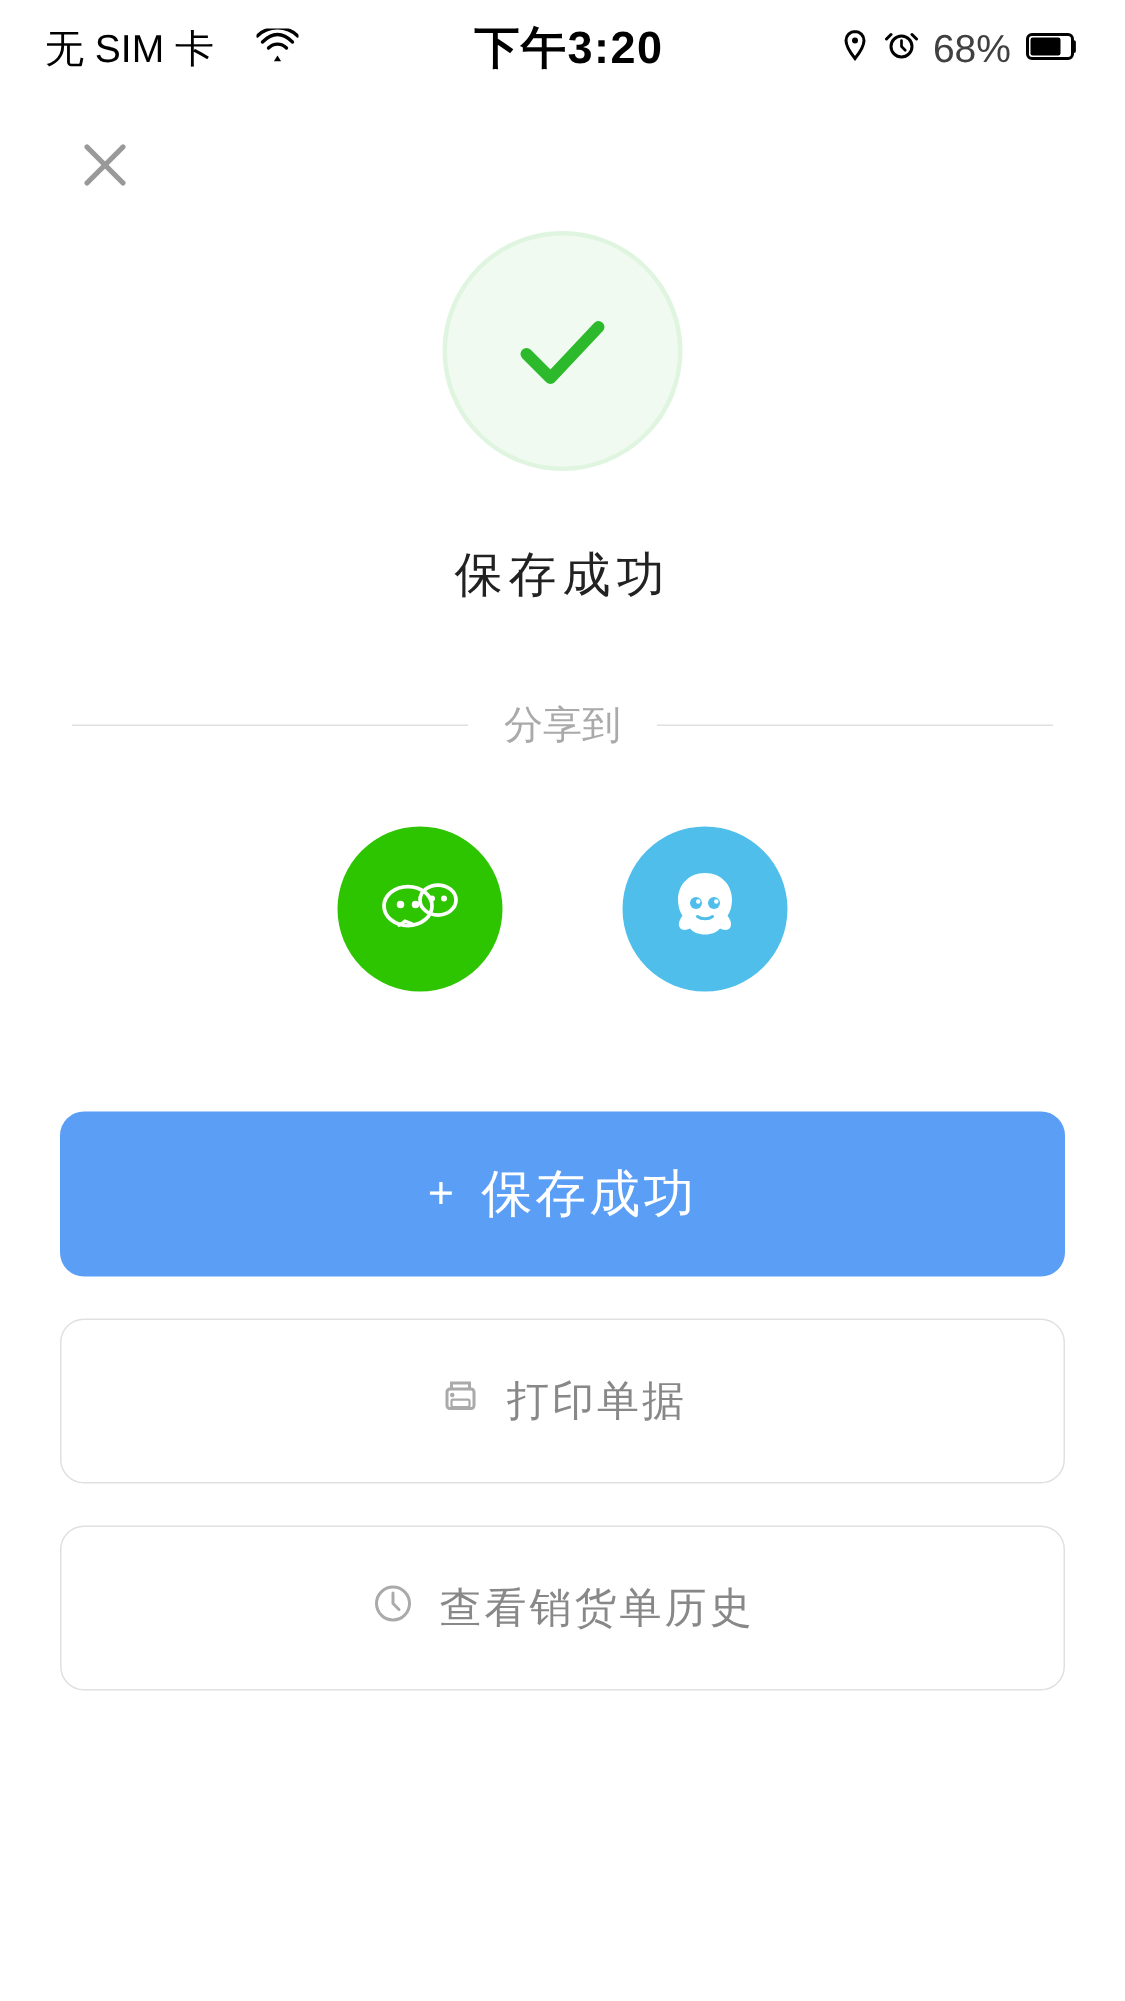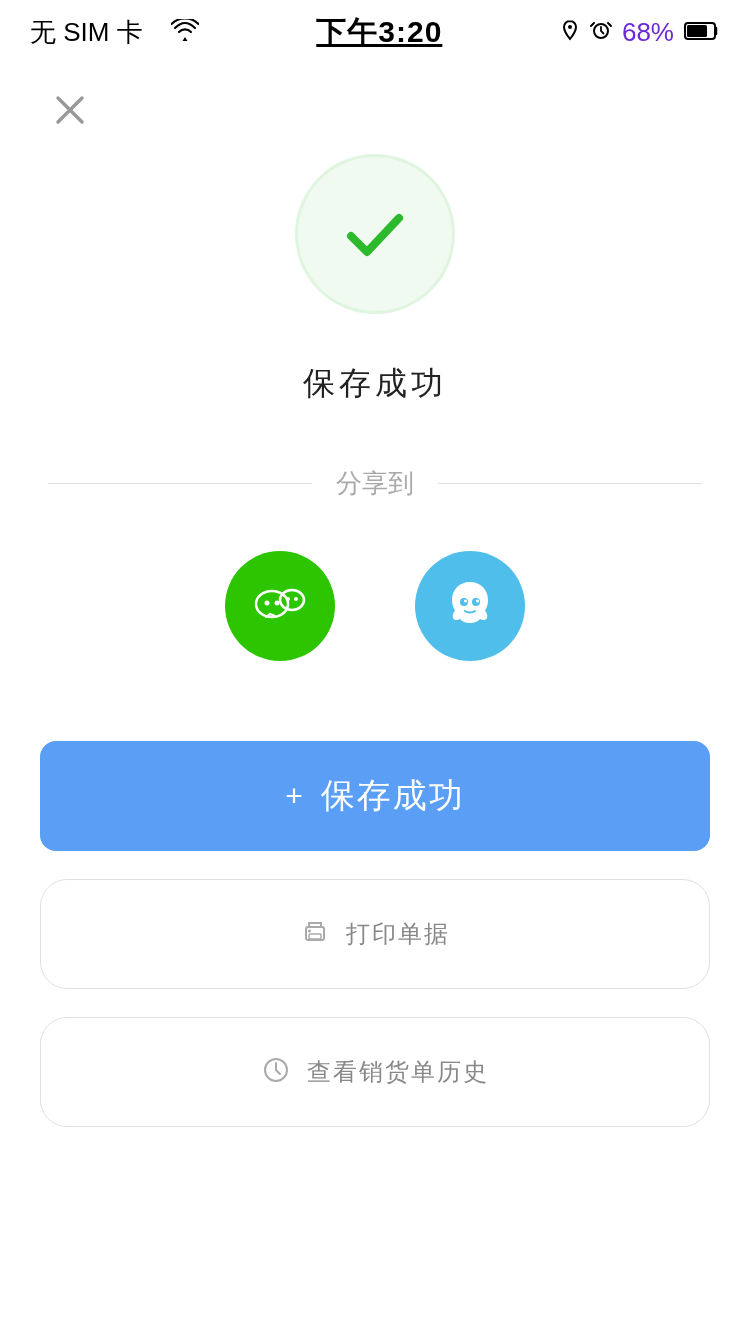--- a/index.html
+++ b/index.html
@@ -36,29 +36,28 @@
       font-size: 26px;
       color: #000;
       font-weight: 500;
     }
 
     .status-center {
       font-size: 30px;
       font-weight: 600;
       color: #000;
       letter-spacing: 1px;
-      text-decoration: underline;
     }
 
     .status-right {
       display: flex;
       align-items: center;
       gap: 10px;
       font-size: 26px;
-      color: #6d28d9;
+      color: #404040;
     }
 
     
     .close-btn {
       position: absolute;
       top: 80px;
       left: 40px;
       width: 60px;
       height: 60px;
       display: flex;
@@ -180,27 +179,27 @@
       color: #fff;
       letter-spacing: 2px;
       font-weight: 400;
     }
 
     .btn-secondary {
       width: 100%;
       height: 110px;
       background: #fff;
       border: 1px solid #e0e0e0;
-      border-radius: 27px;
+      border-radius: 16px;
       display: flex;
       align-items: center;
       justify-content: center;
       gap: 16px;
       cursor: pointer;
-      font-size: 24px;
+      font-size: 28px;
       color: #888;
       letter-spacing: 2px;
       font-weight: 400;
     }
 
     .btn-icon {
       font-size: 30px;
       line-height: 1;
     }
   </style>

